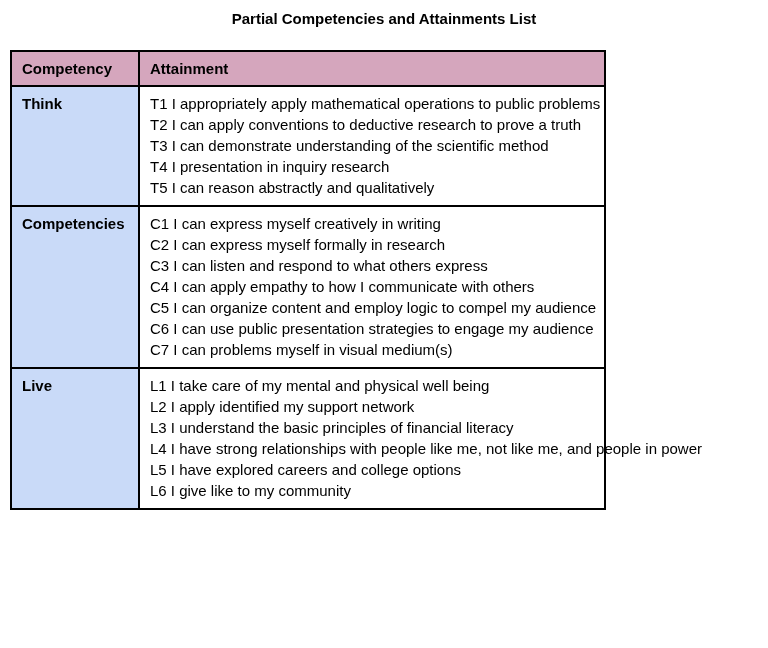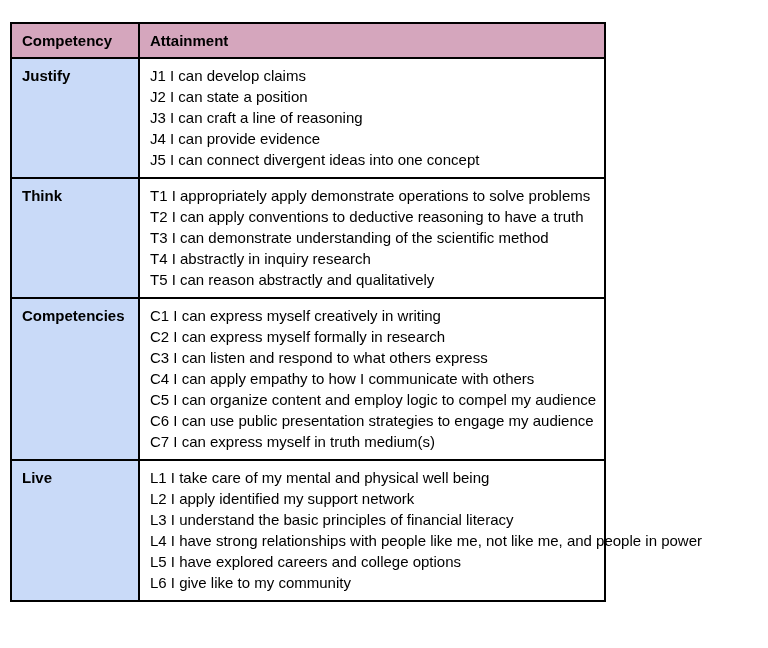--- a/index.html
+++ b/index.html
@@ -56,63 +56,54 @@
   table.comp-table td.att-cell {
     background: #ffffff;
     font-weight: normal;
   }
   .att-cell div { white-space: nowrap; }
 </style>
 </head>
 <body>
 
 <div class="page">
+  <h1 class="doc-title">Partial Competencies and Attainments List</h1>
 
   <table class="comp-table">
     <colgroup>
       <col class="col-competency">
       <col class="col-attainment">
     </colgroup>
     <thead>
       <tr>
         <th>Competency</th>
         <th>Attainment</th>
       </tr>
     </thead>
     <tbody>
         <tr>
-          <td class="comp-cell">Justify</td>
-          <td class="att-cell">
-            <div>J1 I can develop claims</div>
-            <div>J2 I can state a position</div>
-            <div>J3 I can craft a line of reasoning</div>
-            <div>J4 I can provide evidence</div>
-            <div>J5 I can connect divergent ideas into one concept</div>
-          </td>
-        </tr>
-        <tr>
           <td class="comp-cell">Think</td>
           <td class="att-cell">
-            <div>T1 I appropriately apply demonstrate operations to solve problems</div>
-            <div>T2 I can apply conventions to deductive reasoning to have a truth</div>
+            <div>T1 I appropriately apply mathematical operations to public problems</div>
+            <div>T2 I can apply conventions to deductive research to prove a truth</div>
             <div>T3 I can demonstrate understanding of the scientific method</div>
-            <div>T4 I abstractly in inquiry research</div>
+            <div>T4 I presentation in inquiry research</div>
             <div>T5 I can reason abstractly and qualitatively</div>
           </td>
         </tr>
         <tr>
           <td class="comp-cell">Competencies</td>
           <td class="att-cell">
             <div>C1 I can express myself creatively in writing</div>
             <div>C2 I can express myself formally in research</div>
             <div>C3 I can listen and respond to what others express</div>
             <div>C4 I can apply empathy to how I communicate with others</div>
             <div>C5 I can organize content and employ logic to compel my audience</div>
             <div>C6 I can use public presentation strategies to engage my audience</div>
-            <div>C7 I can express myself in truth medium(s)</div>
+            <div>C7 I can problems myself in visual medium(s)</div>
           </td>
         </tr>
         <tr>
           <td class="comp-cell">Live</td>
           <td class="att-cell">
             <div>L1 I take care of my mental and physical well being</div>
             <div>L2 I apply identified my support network</div>
             <div>L3 I understand the basic principles of financial literacy</div>
             <div>L4 I have strong relationships with people like me, not like me, and people in power</div>
             <div>L5 I have explored careers and college options</div>

